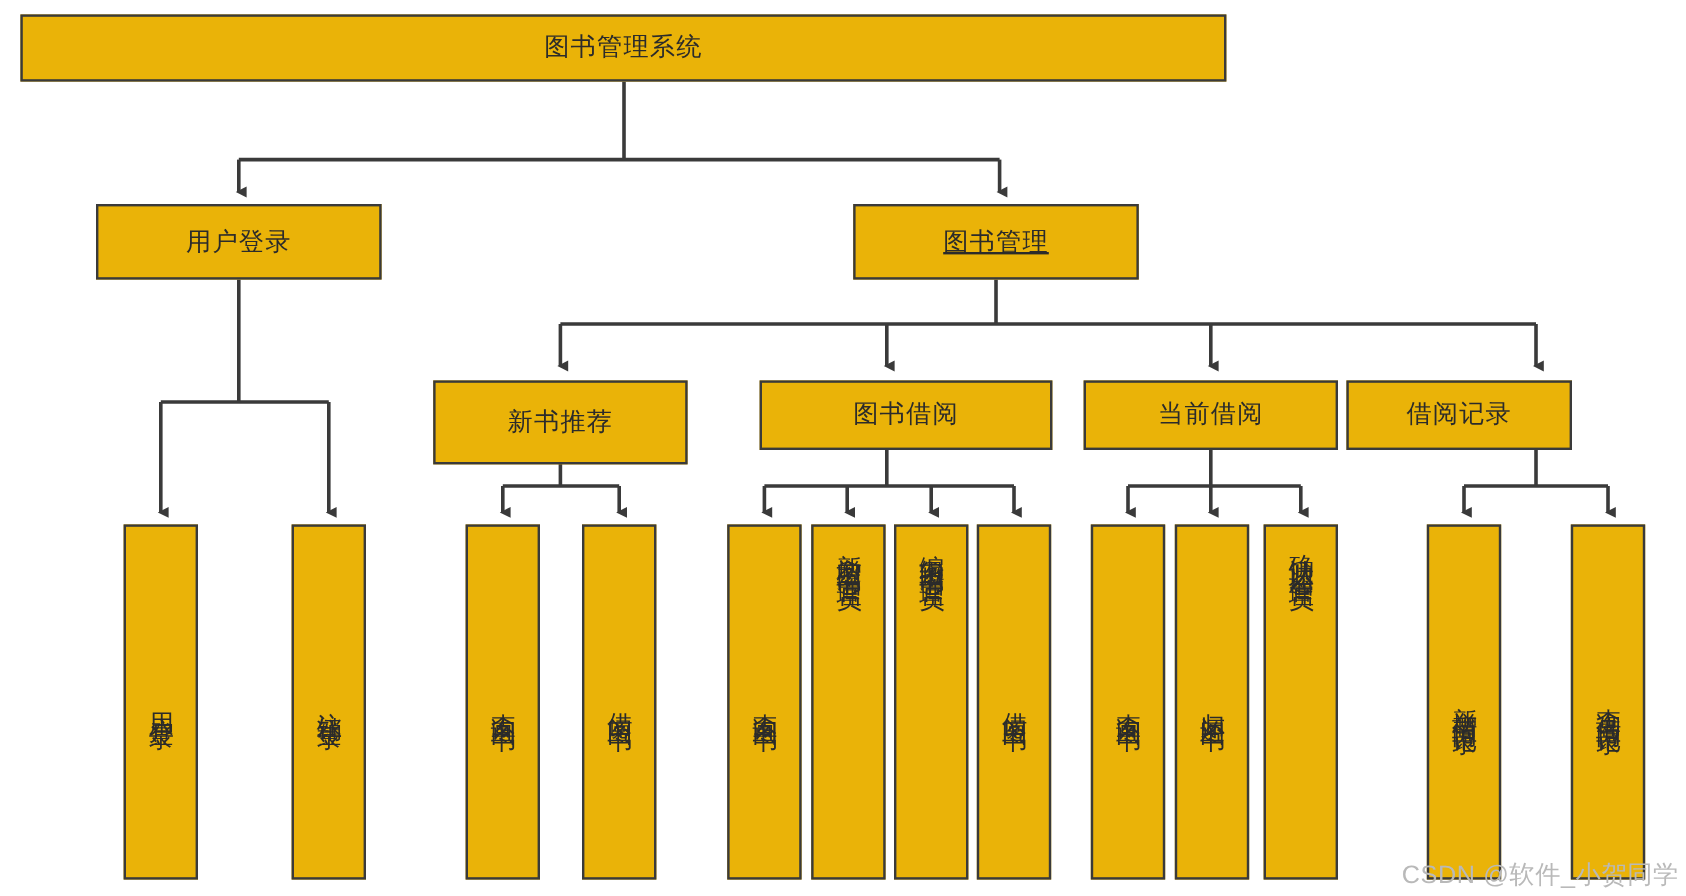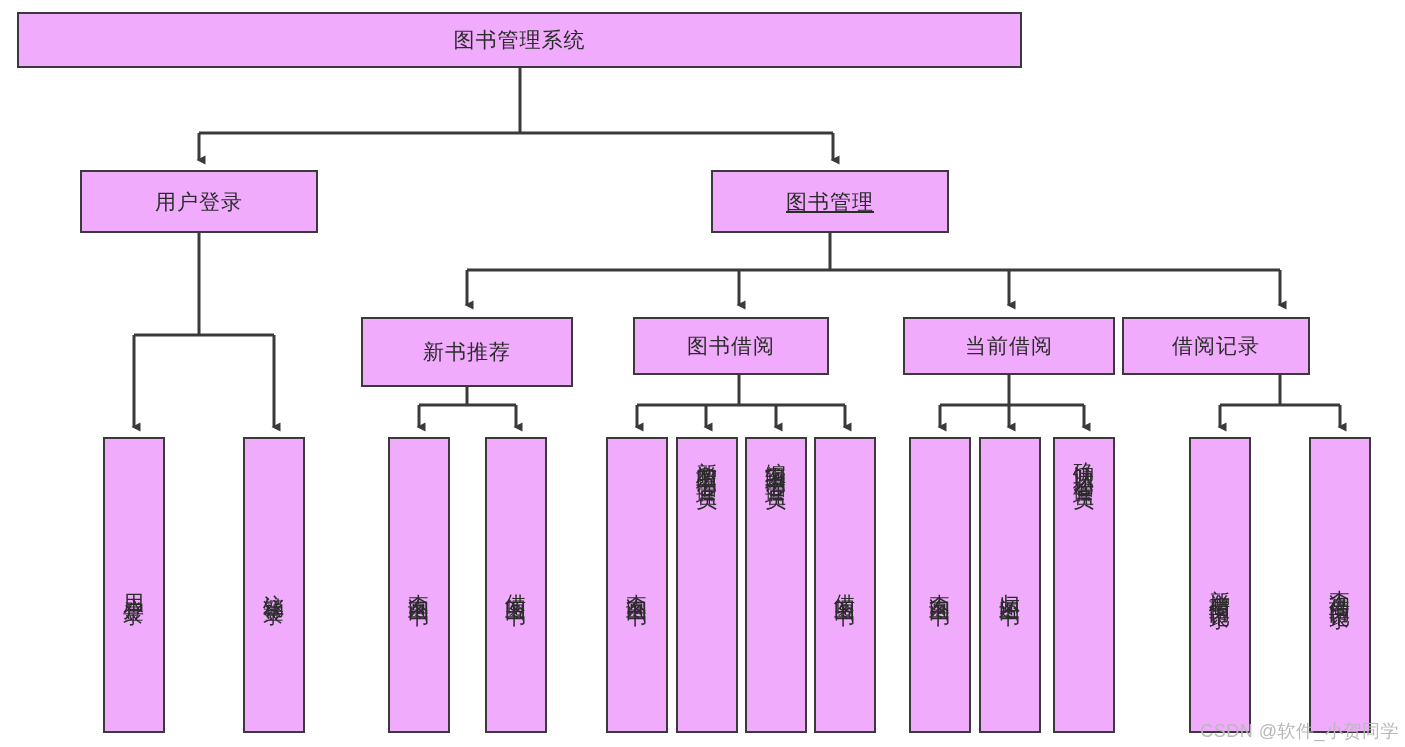--- a/index.html
+++ b/index.html
@@ -22,21 +22,21 @@
     position: absolute;
     left: 0;
     top: 0;
     width: 1405px;
     height: 747px;
     pointer-events: none;
   }
   .node {
     position: absolute;
     box-sizing: border-box;
-    background: #f0abfc;
+    background: #eab308;
     border: 2px solid #3a3a3a;
     display: flex;
     align-items: center;
     justify-content: center;
     color: #2b2b2b;
     z-index: 2;
   }
   .node-label {
     font-size: 21px;
     line-height: 1.1;
@@ -59,21 +59,21 @@
     white-space: nowrap;
   }
   .node.vertical.centered {
     align-items: center;
     padding-top: 0;
   }
   .watermark {
     position: absolute;
     right: 6px;
     bottom: 4px;
-    font-size: 18px;
+    font-size: 21px;
     color: #b9b9b9;
     letter-spacing: 0.5px;
     z-index: 5;
     white-space: nowrap;
   }
 </style>
 </head>
 <body>
 
 <div id="canvas">
@@ -143,21 +143,21 @@
   </div>
 
   <div class="node" style="left:711px; top:170px; width:238px; height:63px;text-decoration:underline;">
     <span class="node-label">图书管理</span>
   </div>
 
   <div class="node" style="left:361px; top:317px; width:212px; height:70px;">
     <span class="node-label">新书推荐</span>
   </div>
 
-  <div class="node" style="left:633px; top:317px; width:196px; height:58px;">
+  <div class="node" style="left:633px; top:317px; width:244px; height:58px;">
     <span class="node-label">图书借阅</span>
   </div>
 
   <div class="node" style="left:903px; top:317px; width:212px; height:58px;align-items:center;">
     <span class="node-label">当前借阅</span>
   </div>
 
   <div class="node" style="left:1122px; top:317px; width:188px; height:58px;">
     <span class="node-label">借阅记录</span>
   </div>

